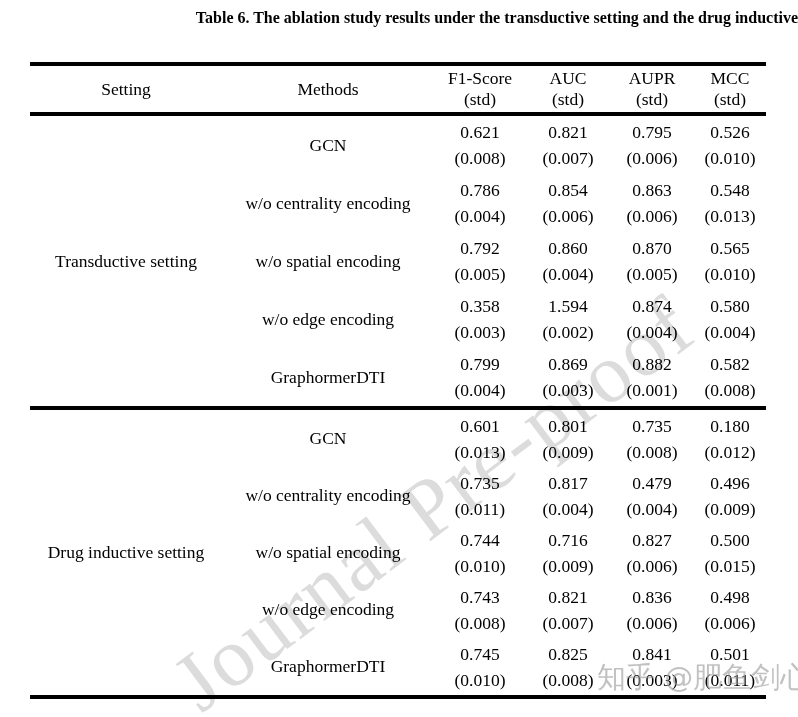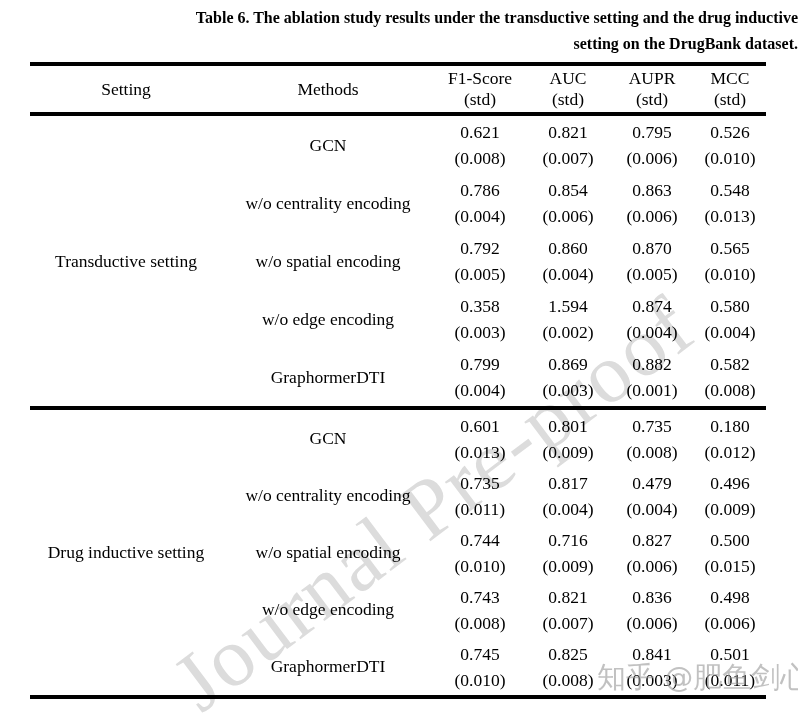--- a/index.html
+++ b/index.html
@@ -97,21 +97,20 @@
 </style>
 </head>
 <body>
 
 <div class="page">
 
   <div class="wm-diagonal">Journal Pre-proof</div>
 
   <h1 class="title">
     <span class="tline">Table 6. The ablation study results under the transductive setting and the drug inductive</span>
-    <span class="tline">setting on the DrugBank dataset.</span>
   </h1>
 
   <table class="results">
     <colgroup>
       <col class="c0">
         <col class="c1">
         <col class="c2">
         <col class="c3">
         <col class="c4">
         <col class="c5">

